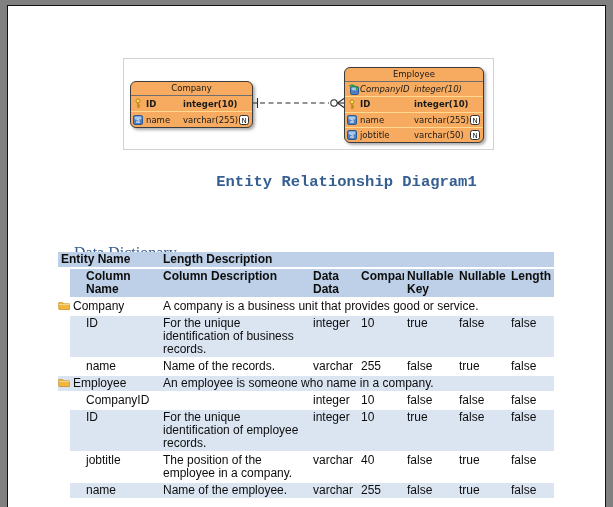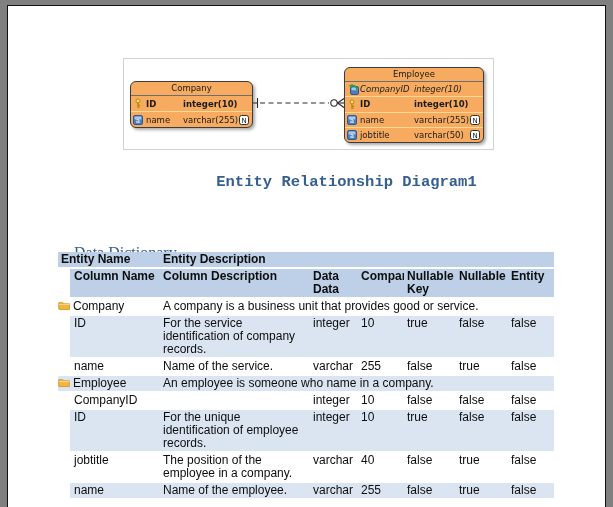--- a/index.html
+++ b/index.html
@@ -29,21 +29,21 @@
       font-family:Liberation Mono, monospace;font-weight:bold;font-size:15.5px;color:var(--accent,#365F91);margin-left:40px;}
   .section-heading{position:absolute;left:50px;top:222px;margin:16px;
       font-family:"Liberation Serif","DejaVu Serif",serif;font-weight:normal;font-size:16px;color:var(--accent,#365F91);}
 
   
   table.dict{position:absolute;left:50px;top:244px;width:496px;table-layout:fixed;
       border-collapse:separate;border-spacing:0 2px;font-family:Liberation Sans, sans-serif;font-size:12px;color:#0d0d0d;}
   table.dict th,table.dict td{padding:1px 3px;text-align:left;vertical-align:top;line-height:13px;font-weight:normal;overflow:hidden;}
   table.dict thead th{background:var(--hdr-bg,#BDD0E7);font-weight:bold;}
   table.dict thead th.nofill{background:#fff;}
-  table.dict .colname{padding-left:4px;}
+  table.dict .colname{padding-left:16px;}
   table.dict tr.shaded td{background:var(--row-bg,#DBE5F2);}
   table.dict tr.shaded td.nofill{background:#fff;}
   table.dict td.iconcell{padding:1px 0 0 0;}
 </style>
 </head>
 <body>
 
 <div class="screen">
   <div class="page">
 
@@ -179,56 +179,56 @@
           <col style="width:150px">
           <col style="width:48px">
         <col style="width:46px">
           <col style="width:52px">
           <col style="width:52px">
           <col style="width:46px">
       </colgroup>
       <thead>
         <tr>
           <th colspan="2">Entity Name</th>
-          <th colspan="6">Entity Description</th>
+          <th colspan="6">Length Description</th>
         </tr>
         <tr>
           <th class="nofill"></th>
           <th class="colname">Column Name</th>
           <th>Column Description</th>
           <th>Data Data</th>
           <th>Company</th>
           <th>Nullable Key</th>
           <th>Nullable</th>
-          <th>Entity</th>
+          <th>Length</th>
         </tr>
       </thead>
       <tbody>
           <tr class="">
             <td class="iconcell"><svg width="12" height="11" viewBox="0 0 13 11">
                 <path d="M0.8 2.4 h4.4 l1 1.3 h5.9 a0.8 0.8 0 0 1 0.8 0.8 v4.6 a0.8 0.8 0 0 1 -0.8 0.8 h-10.5 a0.8 0.8 0 0 1 -0.8 -0.8 Z" fill="#F2B63C" stroke="#C78A1E" stroke-width="0.8"></path>
                 <rect x="1" y="4.1" width="11.6" height="0.9" fill="#FBDFA0"></rect>
               </svg></td>
             <td>Company</td>
             <td colspan="6">A company is a business unit that provides good or service.</td>
           </tr>
           <tr class="shaded">
             <td class="nofill"></td>
             <td class="colname">ID</td>
-            <td>For the service identification of company records.</td>
+            <td>For the unique identification of business records.</td>
             <td>integer</td>
             <td>10</td>
             <td>true</td>
             <td>false</td>
             <td>false</td>
           </tr>
           <tr class="">
             <td class="nofill"></td>
             <td class="colname">name</td>
-            <td>Name of the service.</td>
+            <td>Name of the records.</td>
             <td>varchar</td>
             <td>255</td>
             <td>false</td>
             <td>true</td>
             <td>false</td>
           </tr>
           <tr class="shaded">
             <td class="iconcell"><svg width="12" height="11" viewBox="0 0 13 11">
                 <path d="M0.8 2.4 h4.4 l1 1.3 h5.9 a0.8 0.8 0 0 1 0.8 0.8 v4.6 a0.8 0.8 0 0 1 -0.8 0.8 h-10.5 a0.8 0.8 0 0 1 -0.8 -0.8 Z" fill="#F2B63C" stroke="#C78A1E" stroke-width="0.8"></path>
                 <rect x="1" y="4.1" width="11.6" height="0.9" fill="#FBDFA0"></rect>

